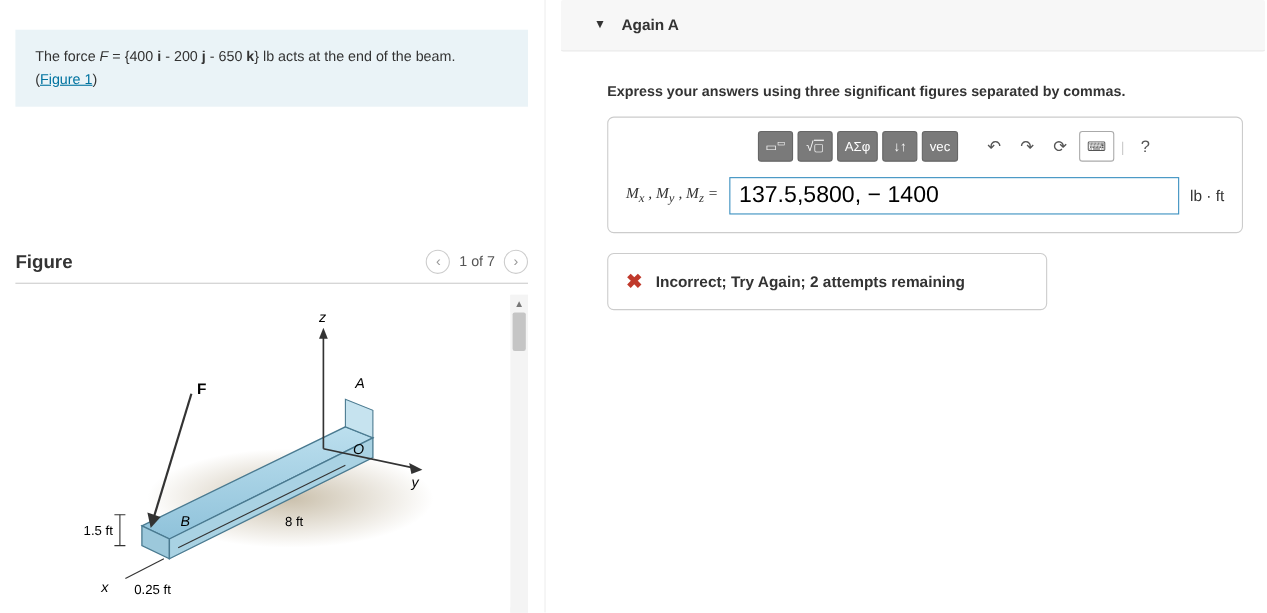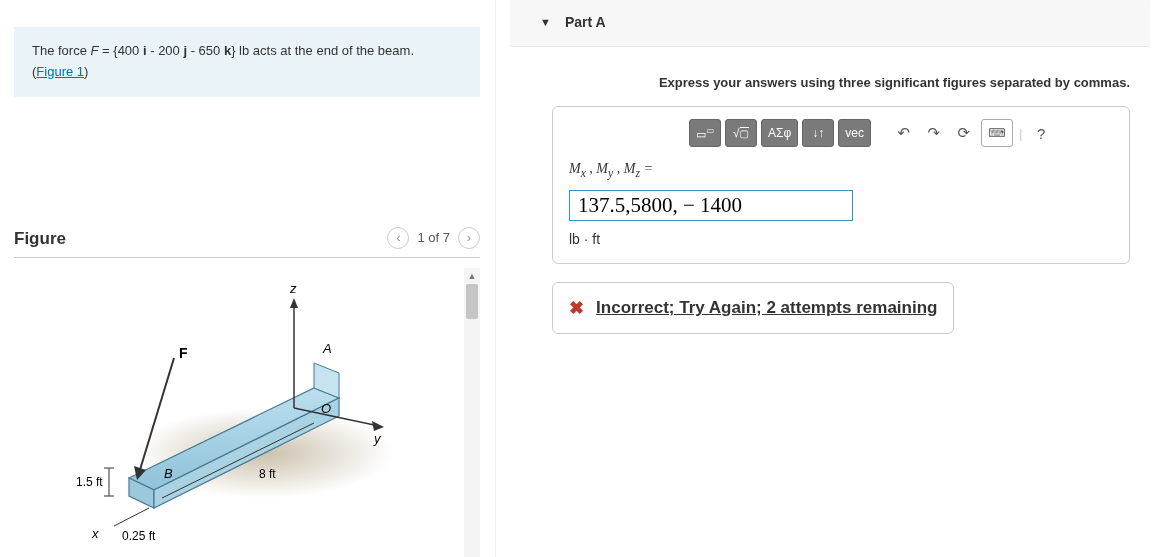--- a/index.html
+++ b/index.html
@@ -19,36 +19,36 @@
   .scrollbar .thumb { position: absolute; top: 16px; left: 2px; width: 12px; height: 35px; background: #c5c5c5; border-radius: 2px; }
   .scrollbar .arrow.bottom { position: absolute; bottom: 0; }
 
   .right-panel { position: absolute; left: 510px; top: 0; width: 640px; height: 557px; }
   .divider { position: absolute; left: 495px; top: 0; width: 1px; height: 557px; background: #eee; }
   .part-header { background: #f7f7f7; border-bottom: 1px solid #e5e5e5; padding: 14px 20px 16px 30px; display: flex; align-items: center; gap: 14px; border-radius: 2px; }
   .caret-down { font-size: 11px; color: #333; }
   .part-title { font-weight: bold; font-size: 14px; }
   .question-area { padding: 20px 20px 0 42px; }
   .question-text { line-height: 1.6; }
-  .instr { font-weight: bold; margin-top: 8px; text-align: right; }
+  .instr { font-weight: bold; margin-top: 8px; }
   .answer-box { border: 1px solid #ccc; border-radius: 6px; margin-top: 16px; padding: 12px 16px 16px 16px; }
   .toolbar { display: flex; align-items: center; gap: 4px; justify-content: flex-start; padding-left: 120px; }
   .tbtn { background: #7a7a7a; color: #fff; border: 1px solid #666; border-radius: 3px; height: 28px; min-width: 32px; padding: 0 6px; display:flex; align-items:center; justify-content:center; font-size: 12px; }
   .tbtn.light { background: none; border: none; color: #555; min-width: 26px; font-size: 15px; }
   .tbtn.kbd { background: none; border: 1px solid #aaa; color: #555; border-radius:3px; }
-  .answer-row { display:flex; align-items:flex-start; margin-top: 14px; gap: 10px; flex-direction: column; }
+  .answer-row { display:flex; align-items:center; margin-top: 14px; gap: 10px; }
   .answer-label { font-style: italic; font-family: 'Times New Roman', serif; font-size: 14px; white-space: nowrap; }
-  .answer-input { flex: 1; height: 34px; border: 1px solid #3a90c0; font-family: Liberation Serif, serif; font-size: 21px; padding: 2px 8px; outline: none; }
+  .answer-input { flex: 1; height: 34px; border: 1px solid #3a90c0; font-family: Liberation Sans, sans-serif; font-size: 21px; padding: 2px 8px; outline: none; }
   .units { font-size: 14px; white-space: nowrap; }
   .action-row { display: flex; align-items: center; gap: 18px; margin-top: 16px; padding-left: 2px; }
   .submit-btn { background: #0b7a8f; color: #fff; border: none; padding: 9px 18px; font-size: 14px; cursor: pointer; }
   .link { color: #0073a0; text-decoration: underline; font-size: 13px; cursor: pointer; }
   .feedback-box { border: 1px solid #ccc; border-radius: 6px; margin-top: 18px; padding: 14px 16px; display:flex; align-items:center; gap: 12px; width: fit-content; min-width: 400px; }
   .x-icon { color: #c0392b; font-weight: bold; font-size: 18px; }
-  .feedback-text { font-weight: bold; font-size: 17px; text-decoration: underline; }
+  .feedback-text { font-weight: bold; font-size: 14px; }
 </style>
 </head>
 <body>
 
 <div class="left-panel">
   <div class="problem-box">
     <span>The force <i>F</i> = {400 <b>i</b> - 200 <b>j</b> - 650 <b>k</b>} lb acts at the end of the beam.</span>
     <br>
     (<a href="#">Figure 1</a>)
   </div>
@@ -116,21 +116,21 @@
       </div>
     </div>
   </div>
 </div>
 
 <div class="divider"></div>
 
 <div class="right-panel">
   <div class="part-header">
     <span class="caret-down">▼</span>
-    <span class="part-title">Part A</span>
+    <span class="part-title">Again A</span>
   </div>
 
   <div class="question-area">
     <div class="instr">Express your answers using three significant figures separated by commas.</div>
 
     <div class="answer-box">
       <div class="toolbar">
         <div class="tbtn">
             <span style="font-size:11px">▭<sup style="font-size:8px">▭</sup></span>
           </div>

